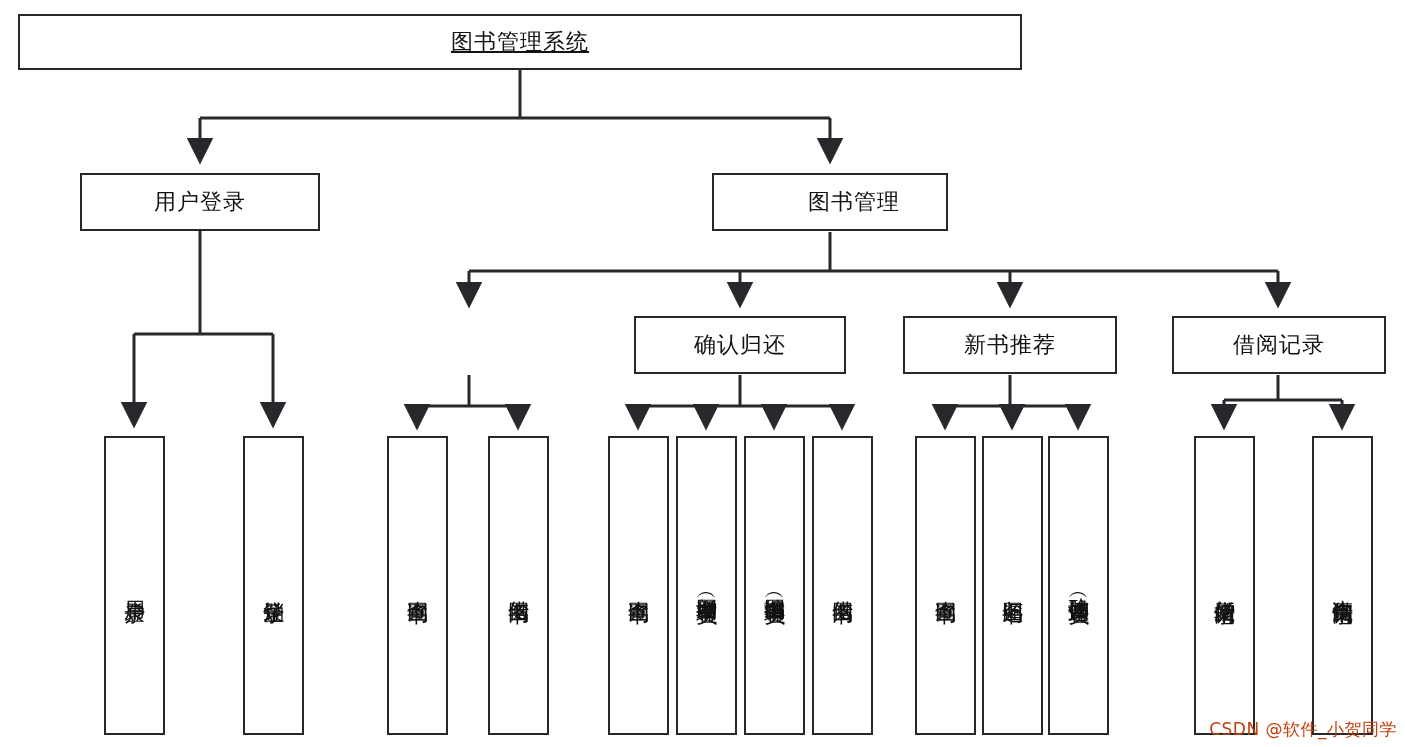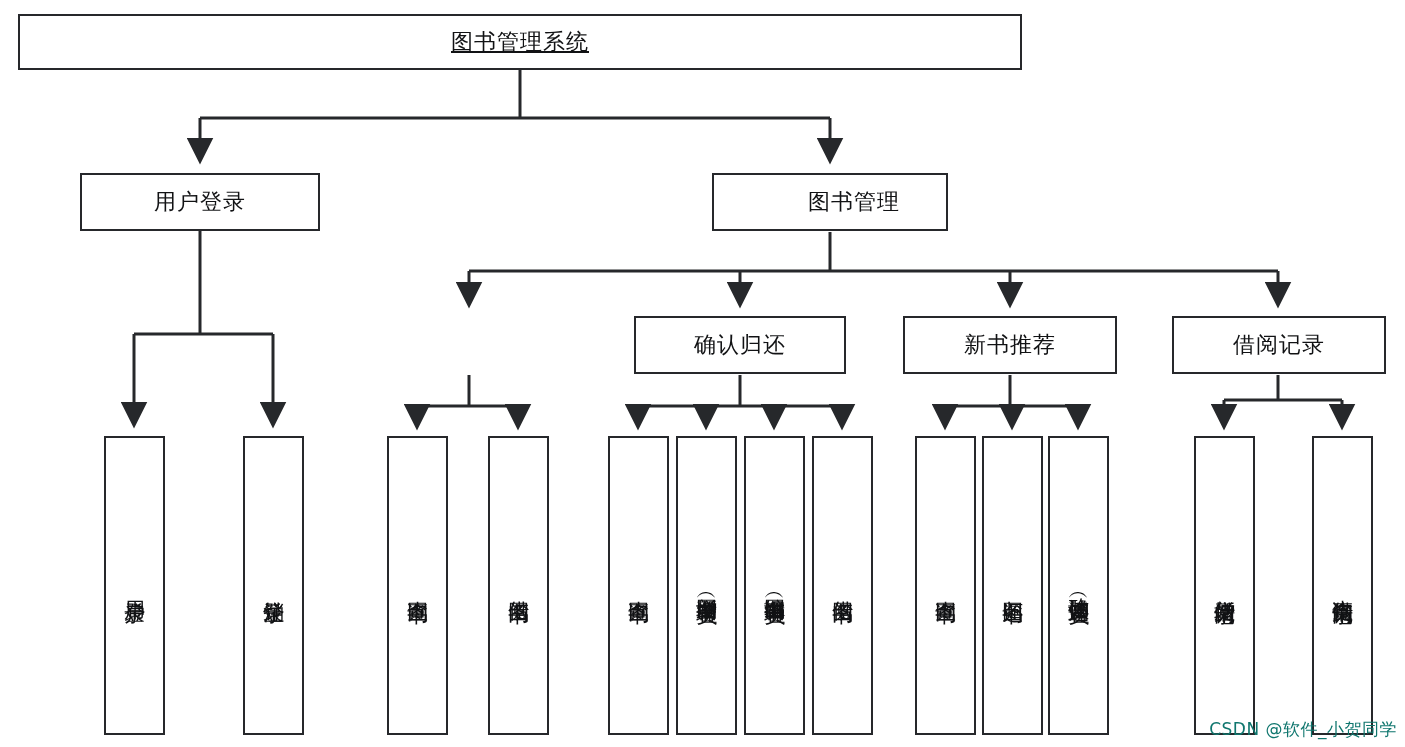--- a/index.html
+++ b/index.html
@@ -58,21 +58,21 @@
     display: block;
   }
   .node-root {
     font-size: 23px;
   }
   #watermark {
     position: absolute;
     right: 8px;
     bottom: 6px;
     font-size: 17px;
-    color: #0f766e;
+    color: #c2410c;
     letter-spacing: 0.5px;
     z-index: 8;
     white-space: nowrap;
     pointer-events: none;
   }
 </style>
 </head>
 <body>
 
 <div id="diagram-root">

